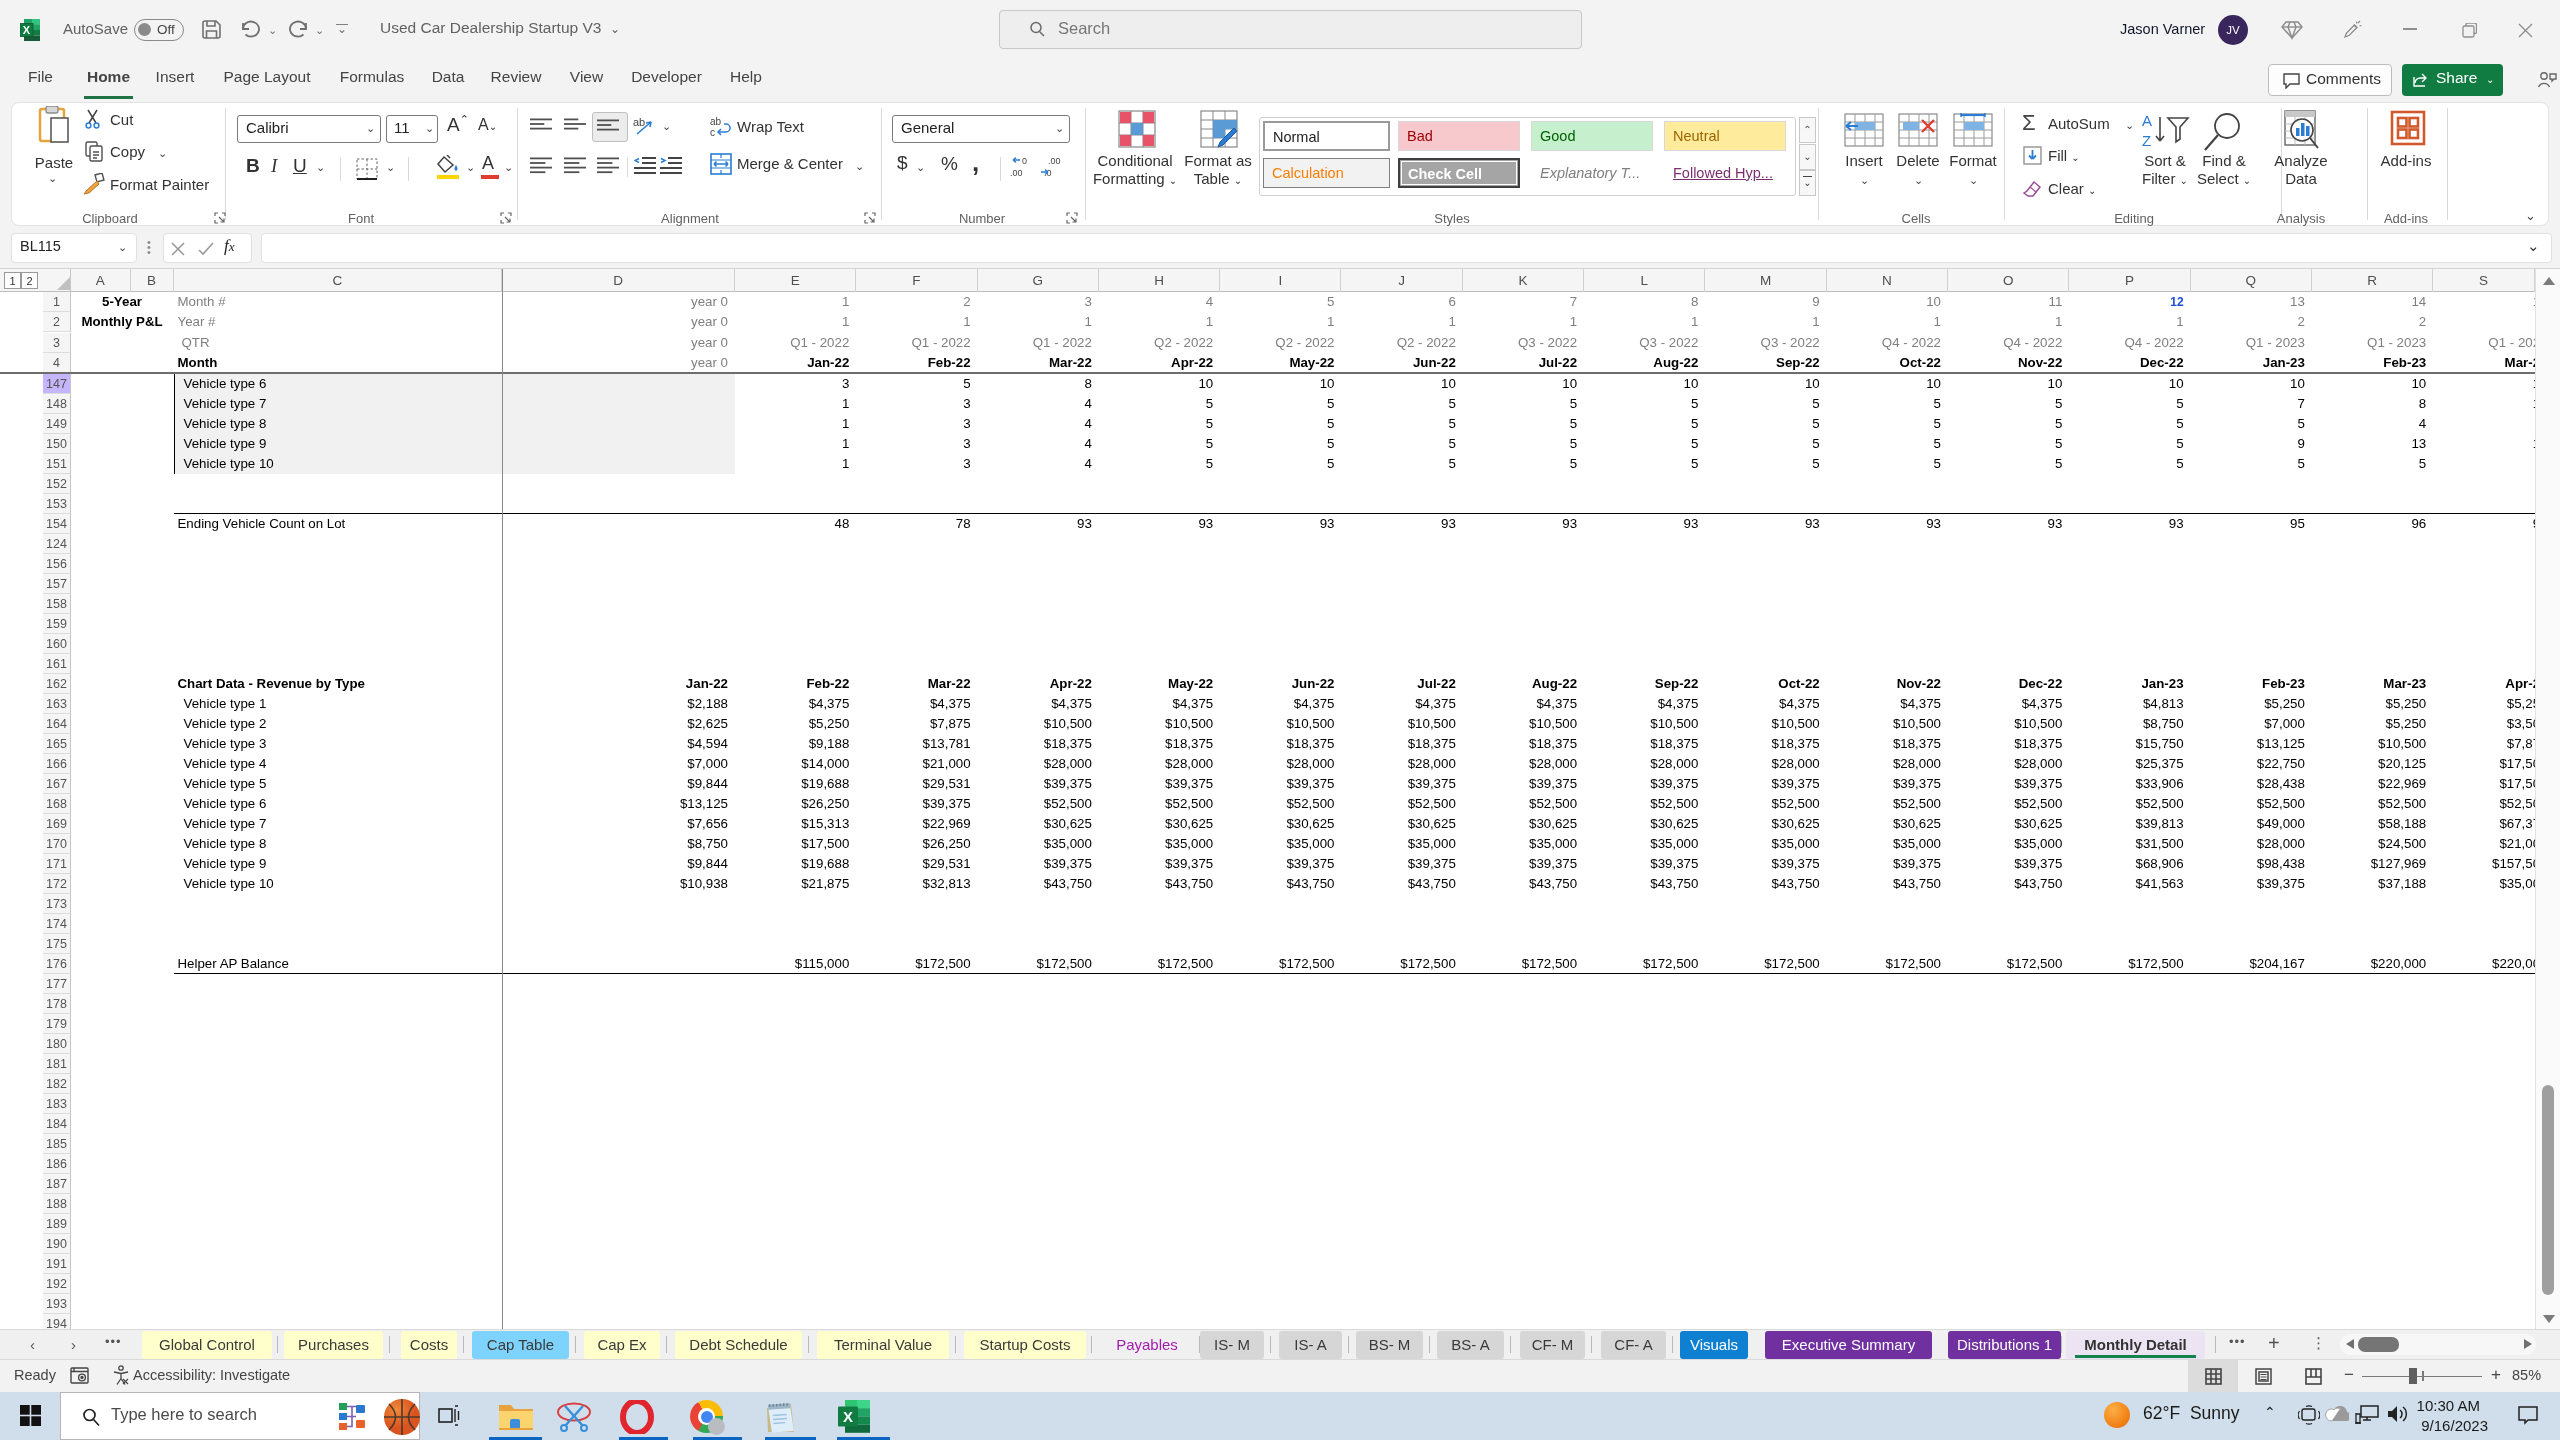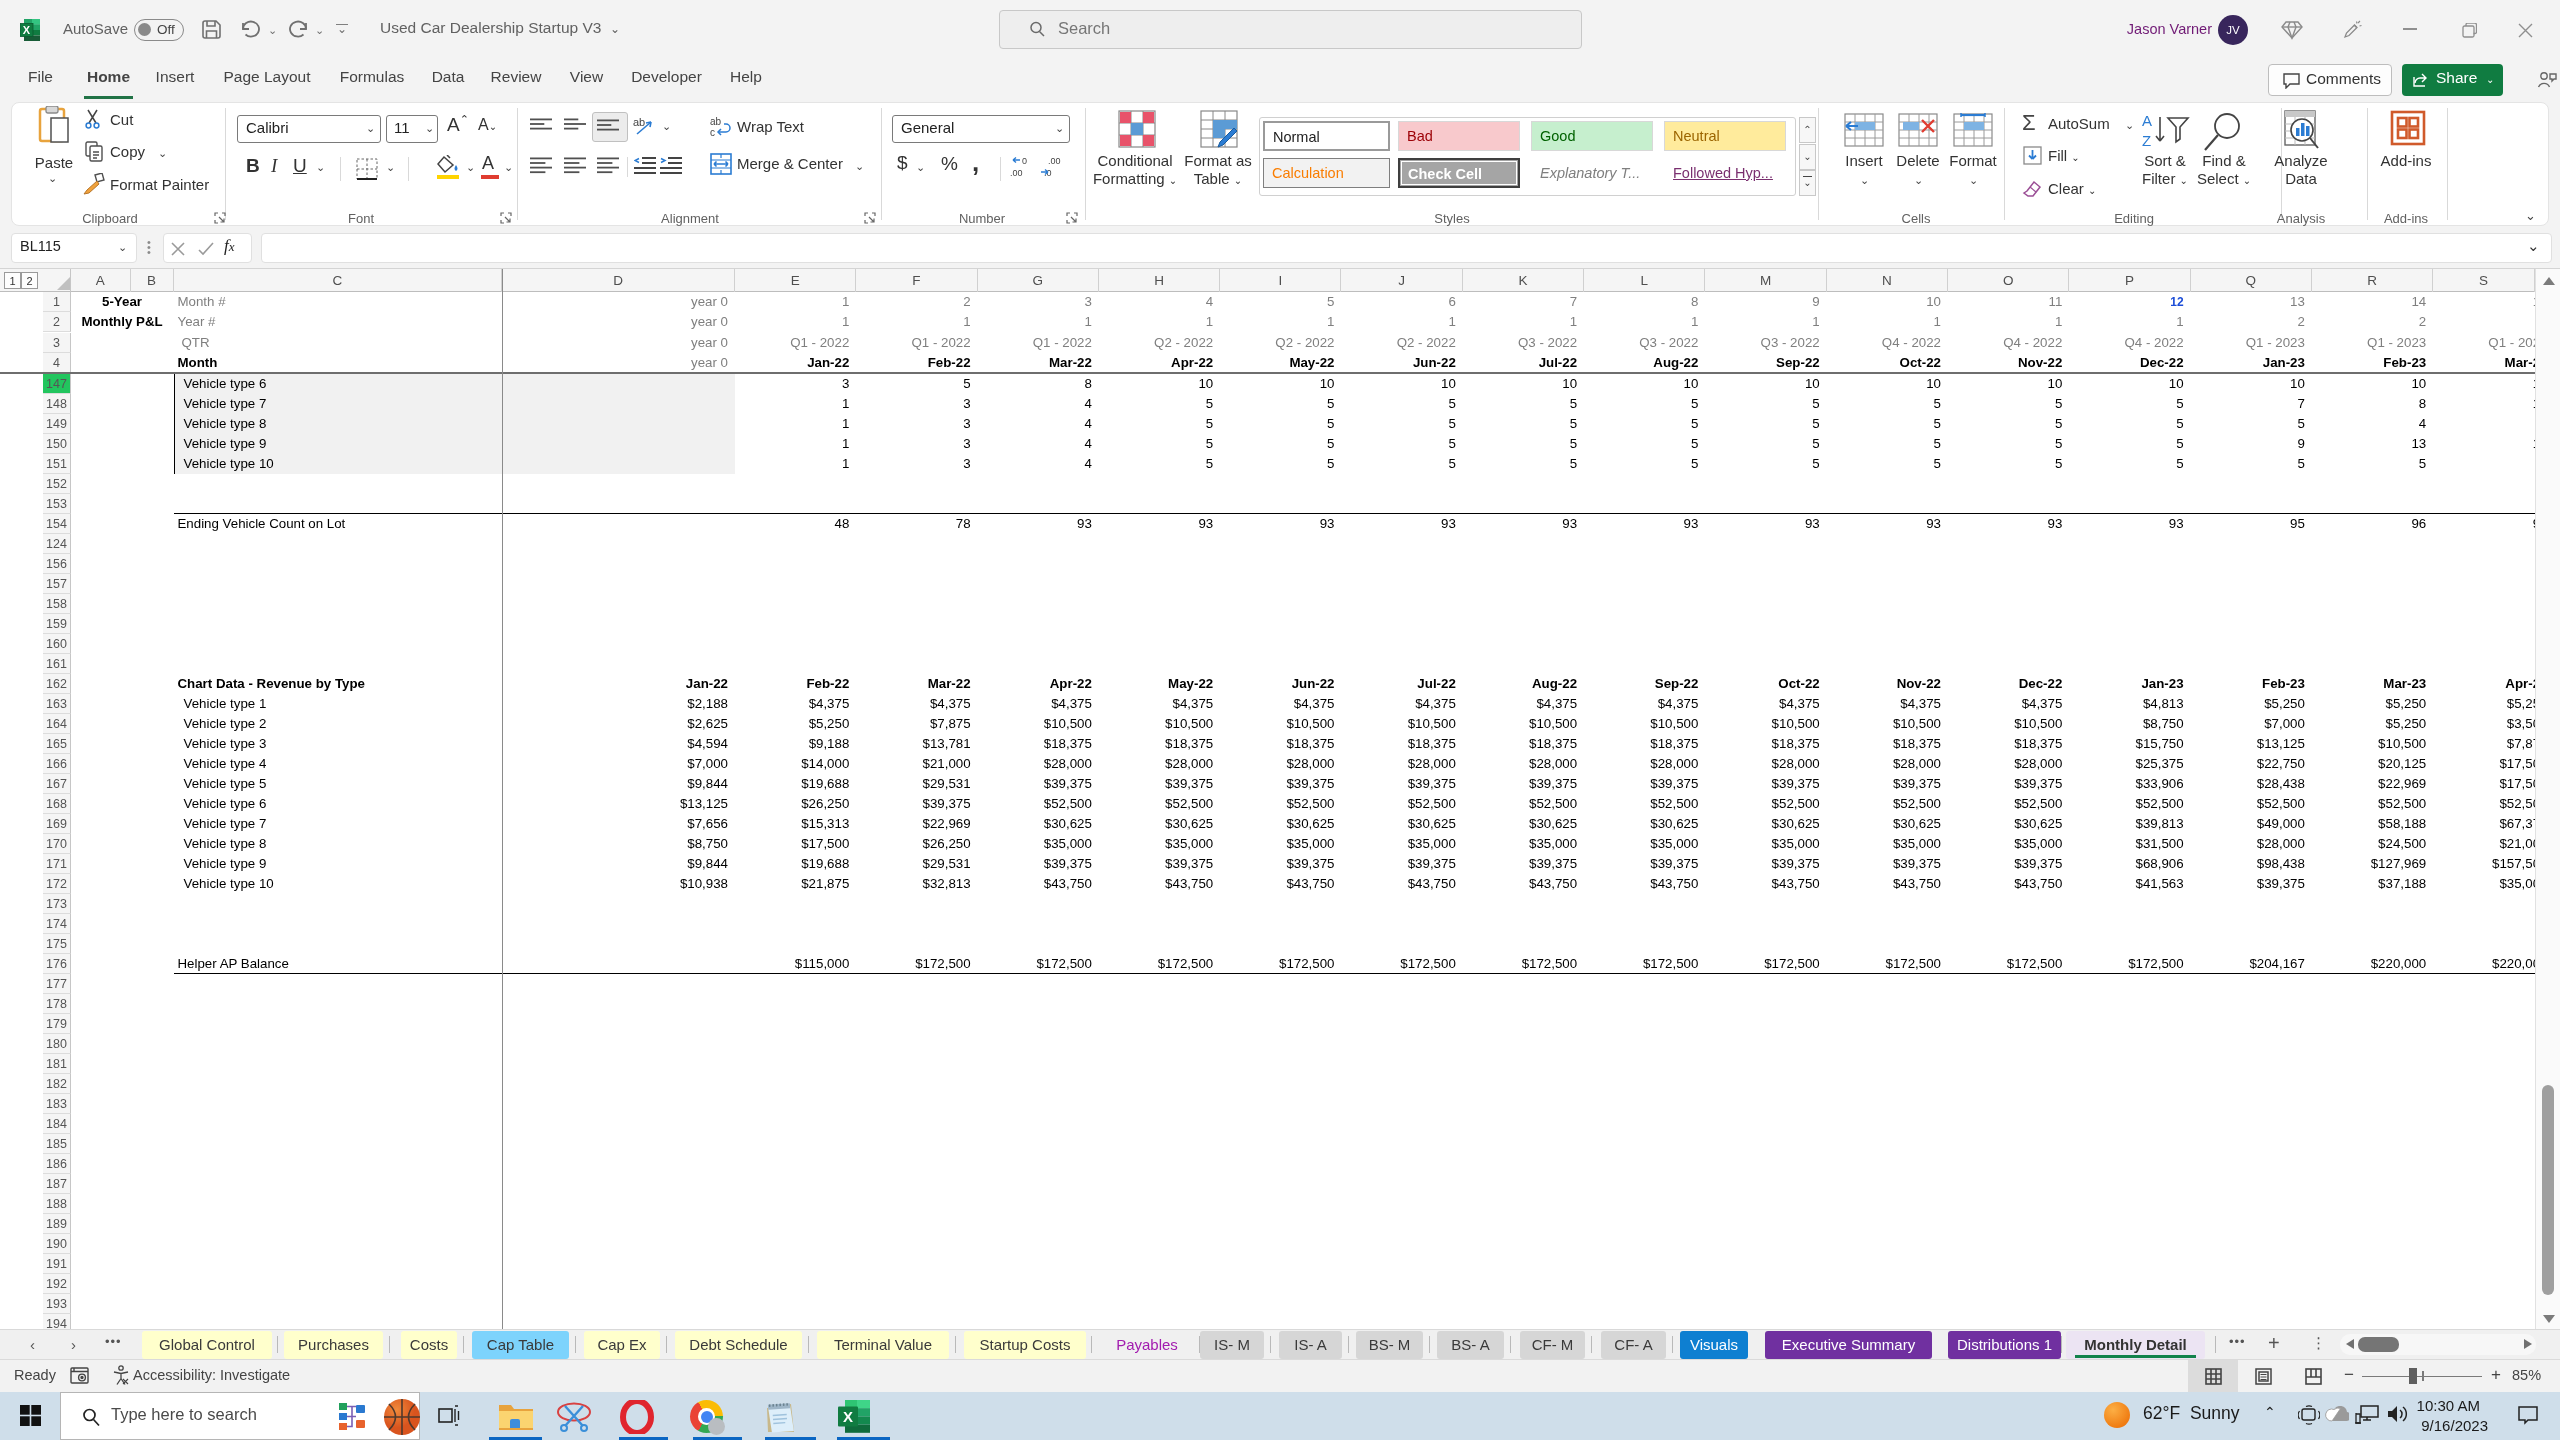--- a/index.html
+++ b/index.html
@@ -38,21 +38,21 @@
 <div class="abs" style="left:315px;top:24px;font-size:11px;color:#707070;">⌄</div>
 <div class="abs" style="left:336px;top:17px;font-size:12px;color:#707070;">―<br><span style="position:relative;top:-9px;left:1px">⌄</span></div>
 <div class="abs" style="left:380px;top:19px;font-size:15.5px;color:#616161;">Used Car Dealership Startup V3 &nbsp;<span style="font-size:12px">⌄</span></div>
 <div class="abs" style="left:999px;top:10px;width:583px;height:39px;background:#eeeeee;border:1px solid #c8c8c8;border-radius:4px;">
       <svg class="abs" style="left:28px;top:9px" width="18" height="18" viewBox="0 0 18 18" fill="none" stroke="#6a6a6a" stroke-width="1.5">
         <circle cx="8" cy="7.5" r="5"></circle>
         <path d="M11.5 11.5 L16 16"></path>
       </svg>
       <div class="abs" style="left:58px;top:8px;font-size:16.5px;color:#767676;">Search</div>
     </div>
-<div class="abs" style="left:2120px;top:21px;width:92px;text-align:right;font-size:14.5px;color:#701a75;white-space:nowrap;">Jason Varner</div>
+<div class="abs" style="left:2120px;top:21px;width:92px;font-size:14.5px;color:#0f172a;white-space:nowrap;">Jason Varner</div>
 <div class="abs" style="left:2218px;top:15px;width:30px;height:30px;border-radius:50%;background:#38265c;color:#fff;font-size:11.5px;text-align:center;line-height:30px;">JV</div>
 <svg class="abs" style="left:2281px;top:20px" width="22" height="20" viewBox="0 0 22 20" fill="none" stroke="#8a8a8a" stroke-width="1.4">
 <path d="M5 2 h12 l4 5 -10 11 -10-11 z"></path>
       <path d="M1 7 h20"></path>
       <path d="M9 2 l-2 5 4 11 4-11 -2-5"></path>
     </svg>
 <svg class="abs" style="left:2342px;top:20px" width="20" height="20" viewBox="0 0 20 20" fill="none" stroke="#8a8a8a" stroke-width="1.3">
 <path d="M3 17 l1.5-4 8-8 2.5 2.5 -8 8 -4 1.5 z"></path>
       <path d="M12 5 l2.5 2.5"></path>
 <path d="M16 3 l2-2 M17.5 6 l2-0.5 M14.5 1.5 l0.5 2" stroke-width="1.1"></path>
@@ -437,21 +437,21 @@
 <div class="abs" style="left:1826.6999999999996px;top:0;width:121.29999999999995px;height:23px;border-right:1px solid #d0d0d0;text-align:center;line-height:23px;font-size:13.5px;color:#4f4f4f;">N</div>
 <div class="abs" style="left:1947.9999999999995px;top:0;width:121.30000000000018px;height:23px;border-right:1px solid #d0d0d0;text-align:center;line-height:23px;font-size:13.5px;color:#4f4f4f;">O</div>
 <div class="abs" style="left:2069.2999999999997px;top:0;width:121.30000000000018px;height:23px;border-right:1px solid #d0d0d0;text-align:center;line-height:23px;font-size:13.5px;color:#4f4f4f;">P</div>
 <div class="abs" style="left:2190.6px;top:0;width:121.30000000000018px;height:23px;border-right:1px solid #d0d0d0;text-align:center;line-height:23px;font-size:13.5px;color:#4f4f4f;">Q</div>
 <div class="abs" style="left:2311.9px;top:0;width:121.30000000000018px;height:23px;border-right:1px solid #d0d0d0;text-align:center;line-height:23px;font-size:13.5px;color:#4f4f4f;">R</div>
 <div class="abs" style="left:2433.2000000000003px;top:0;width:101.79999999999973px;height:23px;border-right:1px solid #d0d0d0;text-align:center;line-height:23px;font-size:13.5px;color:#4f4f4f;">S</div>
 <div class="abs" style="left:43px;top:23.0px;width:28px;height:20.2px;background:#f5f5f5;border-right:1px solid #c6c6c6;border-bottom:1px solid #dcdcdc;text-align:center;line-height:20.2px;font-size:12.5px;color:#555;">1</div>
 <div class="abs" style="left:43px;top:43.2px;width:28px;height:20.2px;background:#f5f5f5;border-right:1px solid #c6c6c6;border-bottom:1px solid #dcdcdc;text-align:center;line-height:20.2px;font-size:12.5px;color:#555;">2</div>
 <div class="abs" style="left:43px;top:63.5px;width:28px;height:20.2px;background:#f5f5f5;border-right:1px solid #c6c6c6;border-bottom:1px solid #dcdcdc;text-align:center;line-height:20.2px;font-size:12.5px;color:#555;">3</div>
 <div class="abs" style="left:43px;top:83.8px;width:28px;height:20.2px;background:#f5f5f5;border-right:1px solid #c6c6c6;border-bottom:1px solid #dcdcdc;text-align:center;line-height:20.2px;font-size:12.5px;color:#555;">4</div>
-<div class="abs" style="left:43px;top:105.0px;width:28px;height:20.0px;background:#22c55e;border-right:1px solid #c6c6c6;border-bottom:1px solid #dcdcdc;text-align:center;line-height:20.0px;font-size:12.5px;color:#555;">147</div>
+<div class="abs" style="left:43px;top:105.0px;width:28px;height:20.0px;background:#c4b5fd;border-right:1px solid #c6c6c6;border-bottom:1px solid #dcdcdc;text-align:center;line-height:20.0px;font-size:12.5px;color:#555;">147</div>
 <div class="abs" style="left:43px;top:125.0px;width:28px;height:20.0px;background:#f5f5f5;border-right:1px solid #c6c6c6;border-bottom:1px solid #dcdcdc;text-align:center;line-height:20.0px;font-size:12.5px;color:#555;">148</div>
 <div class="abs" style="left:43px;top:145.0px;width:28px;height:20.0px;background:#f5f5f5;border-right:1px solid #c6c6c6;border-bottom:1px solid #dcdcdc;text-align:center;line-height:20.0px;font-size:12.5px;color:#555;">149</div>
 <div class="abs" style="left:43px;top:165.0px;width:28px;height:20.0px;background:#f5f5f5;border-right:1px solid #c6c6c6;border-bottom:1px solid #dcdcdc;text-align:center;line-height:20.0px;font-size:12.5px;color:#555;">150</div>
 <div class="abs" style="left:43px;top:185.0px;width:28px;height:20.0px;background:#f5f5f5;border-right:1px solid #c6c6c6;border-bottom:1px solid #dcdcdc;text-align:center;line-height:20.0px;font-size:12.5px;color:#555;">151</div>
 <div class="abs" style="left:43px;top:205.0px;width:28px;height:20.0px;background:#f5f5f5;border-right:1px solid #c6c6c6;border-bottom:1px solid #dcdcdc;text-align:center;line-height:20.0px;font-size:12.5px;color:#555;">152</div>
 <div class="abs" style="left:43px;top:225.0px;width:28px;height:20.0px;background:#f5f5f5;border-right:1px solid #c6c6c6;border-bottom:1px solid #dcdcdc;text-align:center;line-height:20.0px;font-size:12.5px;color:#555;">153</div>
 <div class="abs" style="left:43px;top:245.0px;width:28px;height:20.0px;background:#f5f5f5;border-right:1px solid #c6c6c6;border-bottom:1px solid #dcdcdc;text-align:center;line-height:20.0px;font-size:12.5px;color:#555;">154</div>
 <div class="abs" style="left:43px;top:265.0px;width:28px;height:20.0px;background:#f5f5f5;border-right:1px solid #c6c6c6;border-bottom:1px solid #dcdcdc;text-align:center;line-height:20.0px;font-size:12.5px;color:#555;">124</div>
 <div class="abs" style="left:43px;top:285.0px;width:28px;height:20.0px;background:#f5f5f5;border-right:1px solid #c6c6c6;border-bottom:1px solid #dcdcdc;text-align:center;line-height:20.0px;font-size:12.5px;color:#555;">156</div>
 <div class="abs" style="left:43px;top:305.0px;width:28px;height:20.0px;background:#f5f5f5;border-right:1px solid #c6c6c6;border-bottom:1px solid #dcdcdc;text-align:center;line-height:20.0px;font-size:12.5px;color:#555;">157</div>

